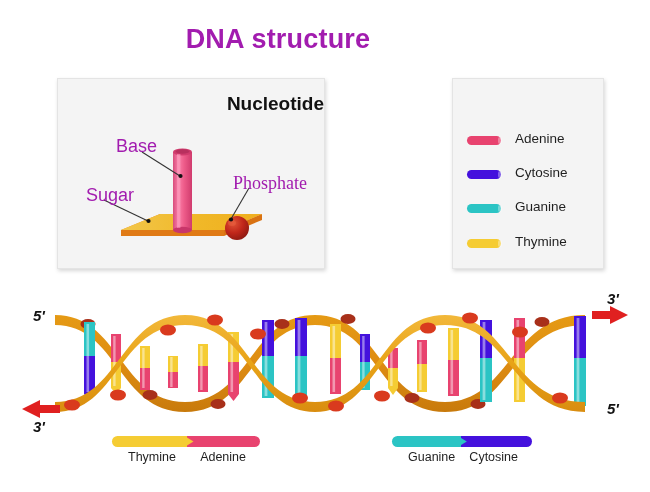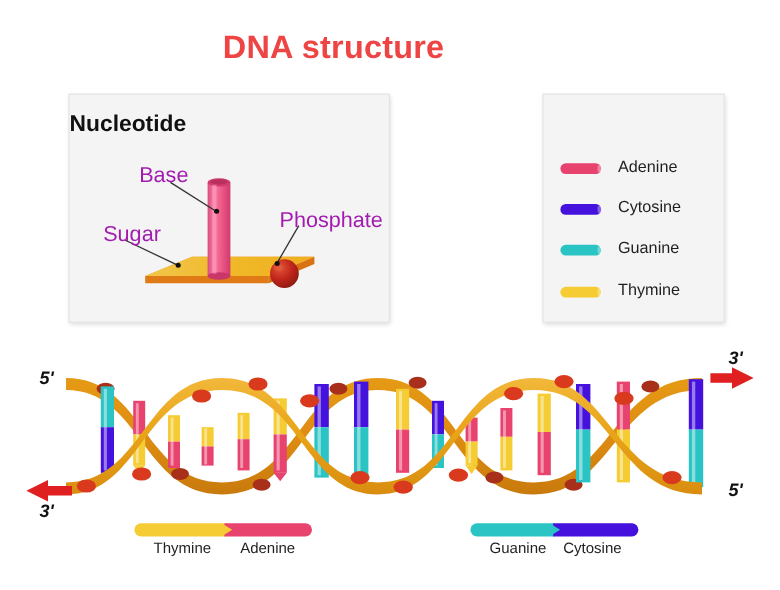--- a/index.html
+++ b/index.html
@@ -9,45 +9,45 @@
     font-family:"Liberation Sans", sans-serif;
     overflow:hidden;
     position:relative;
   }
   #stage{position:absolute;left:0;top:0;width:650px;height:492px;}
 
   
   .title{
     position:absolute;left:0;top:24px;width:556px;
     text-align:center;
-    font-size:27px;font-weight:bold;color:#ef4444;
+    font-size:27px;font-weight:bold;color:#a21caf;
     letter-spacing:.2px;
   }
 
   
   .panel{
     position:absolute;
     background:#f4f4f4;
     border:1px solid #e4e4e4;
     box-shadow:1px 2px 4px rgba(0,0,0,.16);
   }
   #panel-nucleotide{left:57px;top:78px;width:266px;height:189px;}
   #panel-bases{left:452px;top:78px;width:150px;height:189px;}
   .panel-title{
     position:absolute;left:0;width:100%;top:14px;
-    text-align:left;font-size:19px;font-weight:bold;color:#111;
+    text-align:right;font-size:19px;font-weight:bold;color:#111;
   }
 
   
   .lbl{
     position:absolute;font-size:18px;color:#a21caf;white-space:nowrap;
   }
   #lbl-base{left:116px;top:136px;}
   #lbl-sugar{left:72px;top:185px;margin-left:14px;}
-  #lbl-phosphate{left:233px;top:173px;}
+  #lbl-phosphate{left:233px;top:173px;font-family:Liberation Serif, serif;}
 
   
   .legend-row{position:absolute;left:14px;width:136px;height:22px;}
   .legend-swatch{
     position:absolute;left:0;top:5px;width:34px;height:9px;border-radius:5px;
   }
   .legend-swatch::after{
     content:"";position:absolute;right:-1px;top:1px;width:4px;height:7px;
     border-radius:2px;background:rgba(255,255,255,.35);
   }

